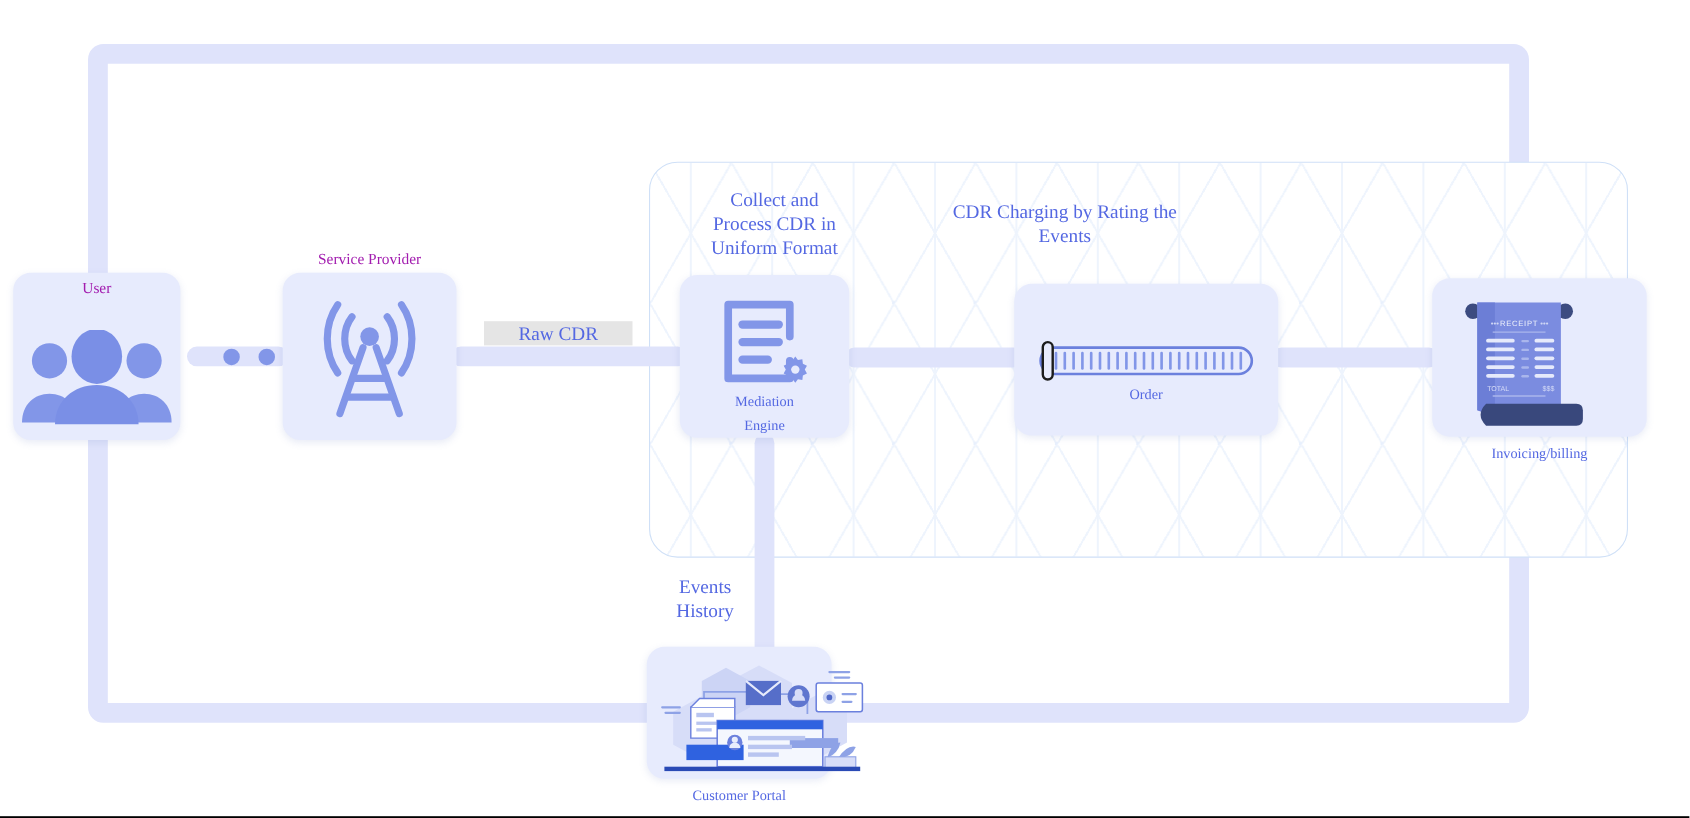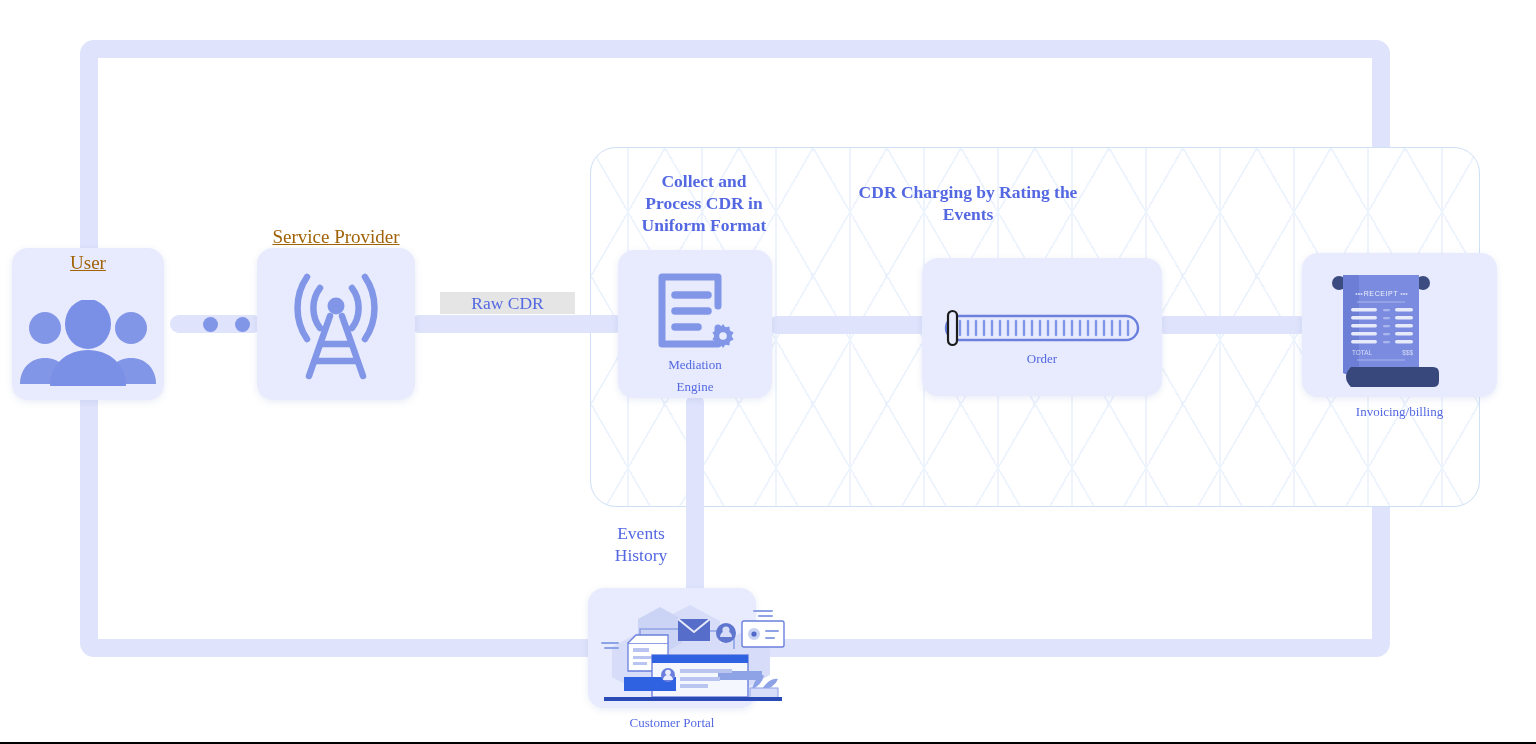--- a/index.html
+++ b/index.html
@@ -30,21 +30,20 @@
     box-sizing:border-box;
     background:
       radial-gradient(circle at 0 0, #e8f0fd 0 2.6px, rgba(232,240,253,0) 2.9px),
       linear-gradient(60deg, rgba(226,236,250,0) 49.3%, #eef4fd 49.3%, #eef4fd 50.7%, rgba(226,236,250,0) 50.7%),
       linear-gradient(-60deg, rgba(226,236,250,0) 49.3%, #eef4fd 49.3%, #eef4fd 50.7%, rgba(226,236,250,0) 50.7%),
       linear-gradient(90deg, rgba(226,236,250,0) 49.3%, #eef4fd 49.3%, #eef4fd 50.7%, rgba(226,236,250,0) 50.7%),
       #ffffff;
     background-size: 74px 128px, 74px 128px, 74px 128px, 74px 128px, 100% 100%;
     background-position: -2px -2px, 0 0, 0 0, 0 0, 0 0;
     overflow:hidden;
-    font-weight:bold;
   }
 
   
   .conn {
     position:absolute;
     background:#dfe3fb;
     border-radius:9px;
   }
   .conn.h { height:18px; }
   .conn.v { width:18px; }
@@ -58,25 +57,24 @@
   
   .node {
     position:absolute;
     background:#e7ebfd;
     border-radius:16px;
     box-shadow:0 2px 7px rgba(120,135,200,0.16);
   }
   .node-title {
     position:absolute;
     text-align:center;
-    color:#a16207;
-    font-size:19px;
+    color:#a21caf;
+    font-size:14px;
     line-height:22px;
     white-space:nowrap;
-    text-decoration:underline;
   }
   .node-caption {
     position:absolute;
     text-align:center;
     color:#5468e2;
     font-size:13px;
     line-height:22px;
     width:100%;
     left:0;
   }

